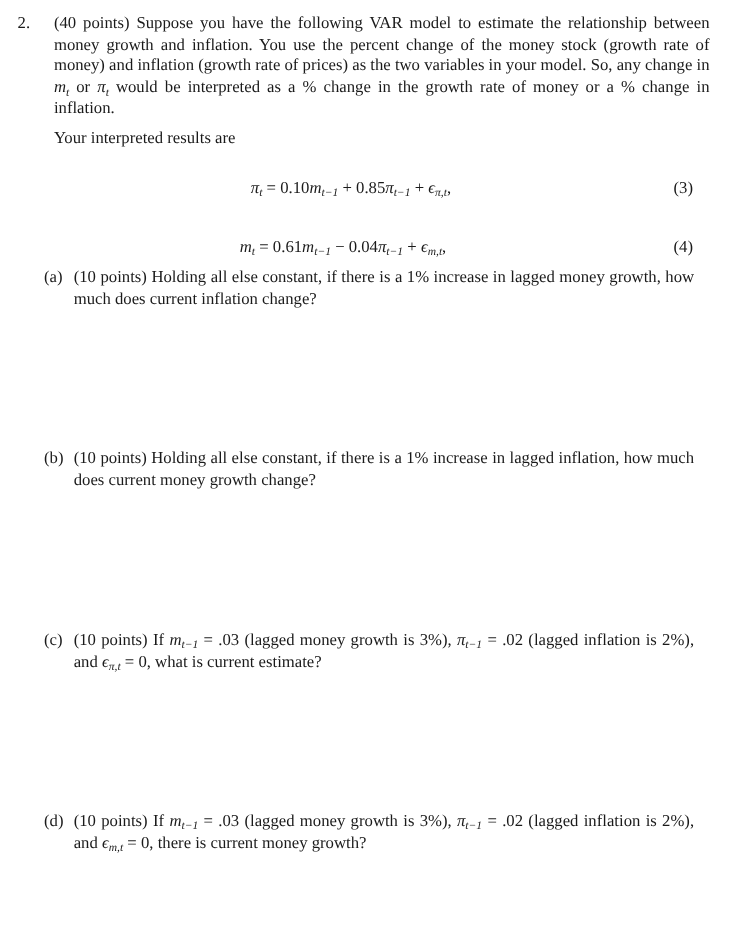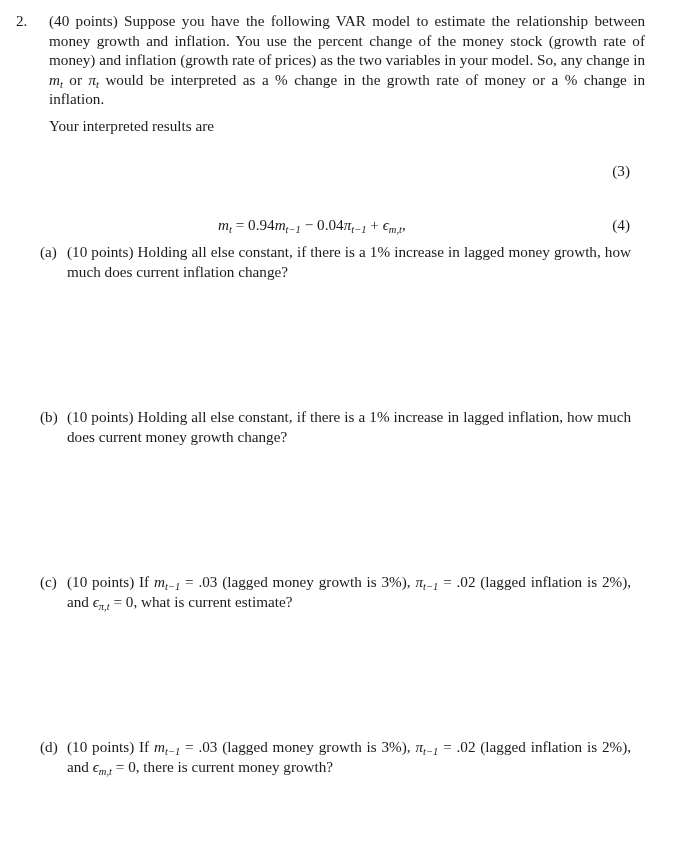--- a/index.html
+++ b/index.html
@@ -33,25 +33,26 @@
 </head>
 <body>
 
 <div class="abs qnum">2.</div>
 
 <div class="abs para intro"><span>(40 points) Suppose you have the following VAR model to estimate the relationship between money growth and inflation. You use the percent change of the money stock (growth rate of money) and inflation (growth rate of prices) as the two variables in your model. So, any change in </span><i>m</i><sub>t</sub><span> or </span><i>π</i><sub>t</sub><span> would be interpreted as a % change in the growth rate of money or a % change in inflation.</span></div>
 
 <div class="abs para results">Your interpreted results are</div>
 
 <div class="abs eq eq1">
+  <span class="lhs"><i>π</i><sub>t</sub><span> = 0.10</span><i>m</i><sub>t−1</sub><span> + 0.85</span><i>π</i><sub>t−1</sub><span> + </span><i>ϵ</i><sub>π,t</sub><span>,</span></span>
   <span class="num">(3)</span>
 </div>
 
 <div class="abs eq eq2">
-  <span class="lhs"><i>m</i><sub>t</sub><span> = 0.94</span><i>m</i><sub>t−1</sub><span> − 0.04</span><i>π</i><sub>t−1</sub><span> + </span><i>ϵ</i><sub>m,t</sub><span>,</span></span>
+  <span class="lhs"><i>m</i><sub>t</sub><span> = 0.61</span><i>m</i><sub>t−1</sub><span> − 0.04</span><i>π</i><sub>t−1</sub><span> + </span><i>ϵ</i><sub>m,t</sub><span>,</span></span>
   <span class="num">(4)</span>
 </div>
 
 <div class="abs part pa">
   <span class="lbl">(a)</span>
   <div class="body">(10 points) Holding all else constant, if there is a 1% increase in lagged money growth, how much does current inflation change?</div>
 </div>
 
 <div class="abs part pb">
   <span class="lbl">(b)</span>

